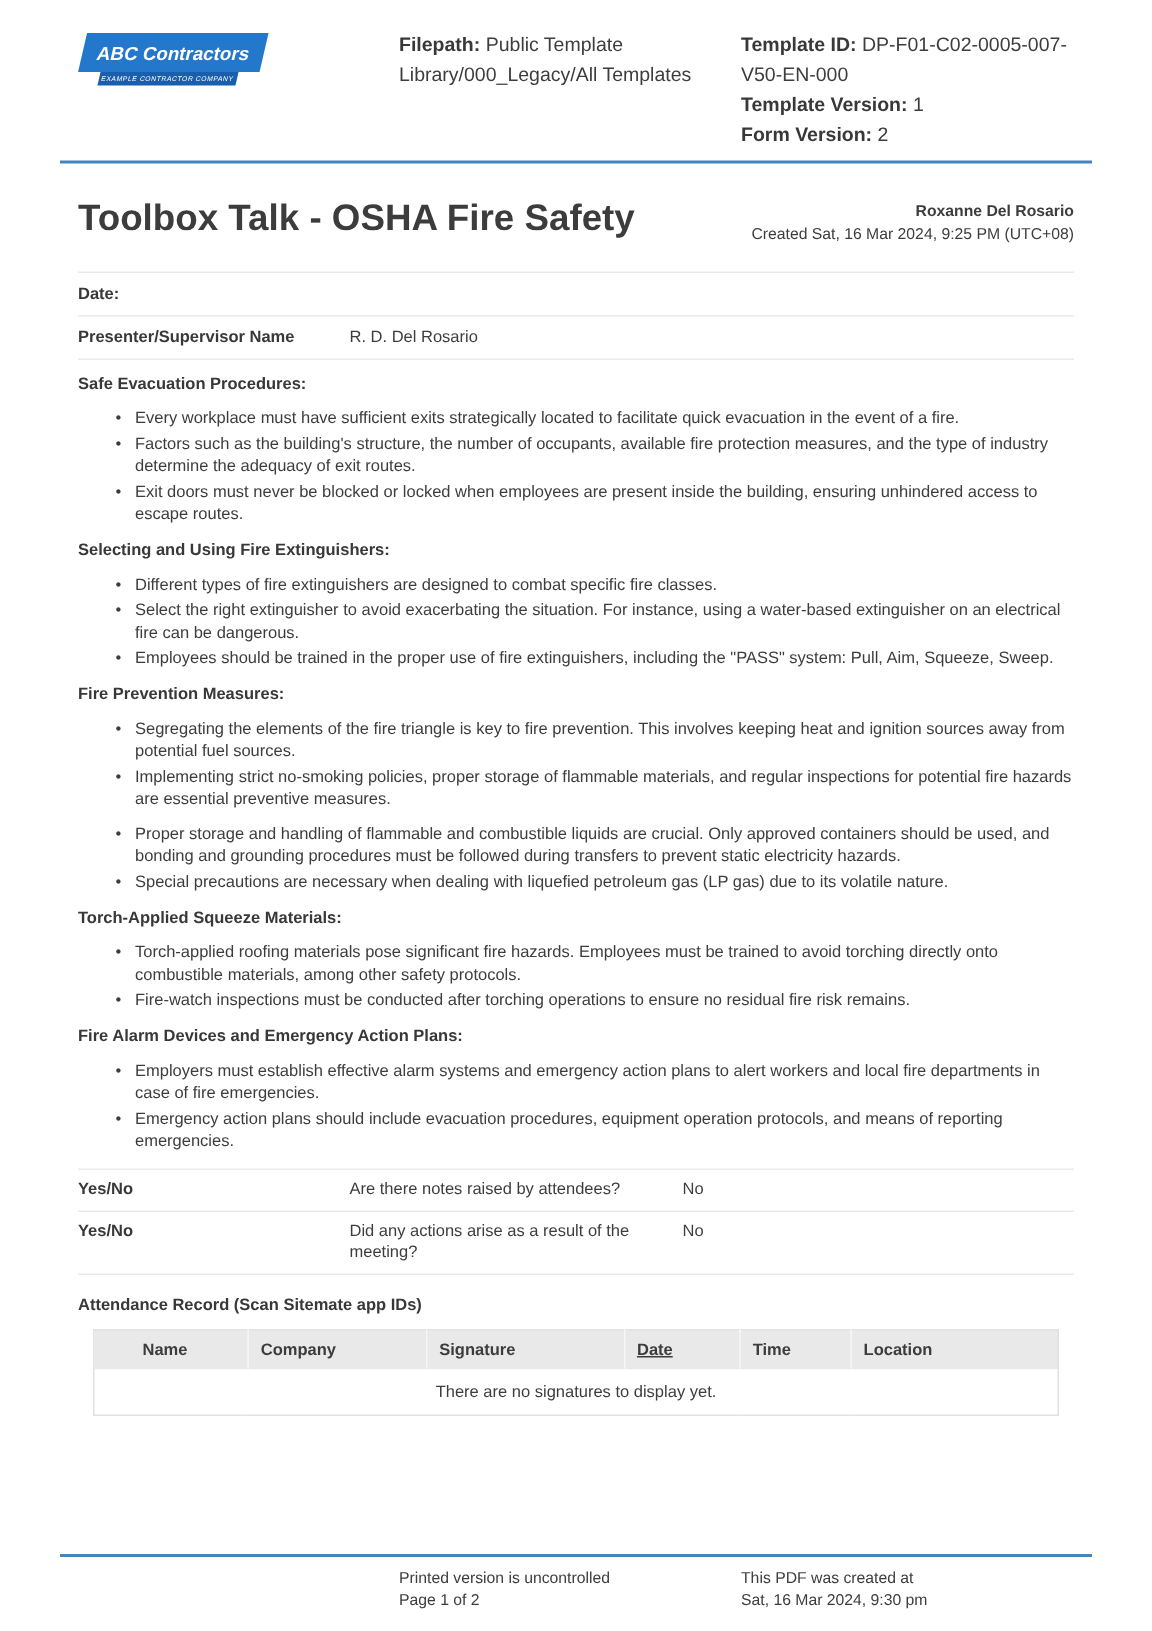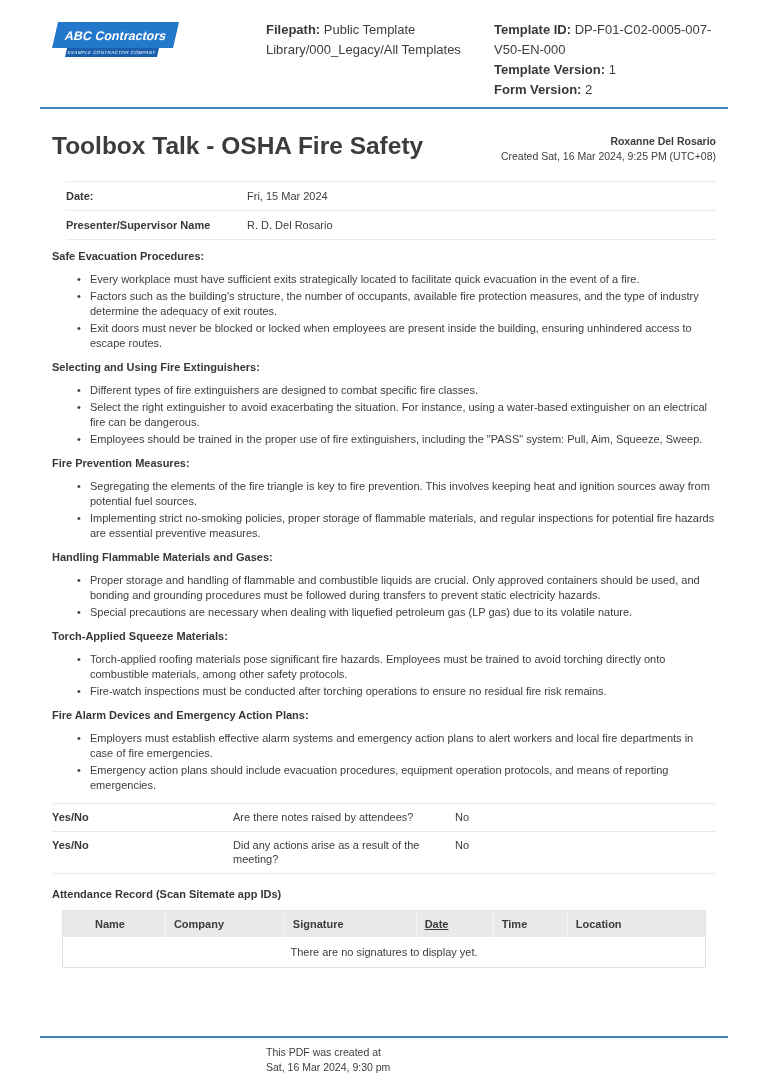--- a/index.html
+++ b/index.html
@@ -78,21 +78,20 @@
   .created-author { font-weight: bold; }
 
   
   .fields { margin: 16px 12px 0 12px; }
   .field-row {
     display: grid;
     grid-template-columns: 181px 1fr;
     padding: 7px 0;
     border-top: 1px solid #eaeaea;
     line-height: 14px;
-    margin-left: 14px;
   }
   .fields .field-row:last-child { border-bottom: 1px solid #eaeaea; }
   .field-label { font-weight: bold; color: #383838; }
 
   
   .sections { margin: 0 12px; }
   .section-heading {
     font-weight: bold;
     color: #383838;
     margin: 9px 0 0 0;
@@ -221,21 +220,20 @@
       <h1 class="doc-title">Toolbox Talk - OSHA Fire Safety</h1>
       <div class="created-block">
         <div class="created-author">Roxanne Del Rosario</div>
         <div>Created Sat, 16 Mar 2024, 9:25 PM (UTC+08)</div>
       </div>
     </div>
 
     <div class="fields">
       <div class="field-row">
         <div class="field-label">Date:</div>
-        <div>Fri, 15 Mar 2024</div>
       </div>
       <div class="field-row">
         <div class="field-label">Presenter/Supervisor Name</div>
         <div>R. D. Del Rosario</div>
       </div>
     </div>
 
     <div class="sections">
         <div class="section-heading">Safe Evacuation Procedures:</div>
         <ul>
@@ -247,21 +245,20 @@
         <ul>
           <li>Different types of fire extinguishers are designed to combat specific fire classes.</li>
           <li>Select the right extinguisher to avoid exacerbating the situation. For instance, using a water-based extinguisher on an electrical fire can be dangerous.</li>
           <li>Employees should be trained in the proper use of fire extinguishers, including the "PASS" system: Pull, Aim, Squeeze, Sweep.</li>
         </ul>
         <div class="section-heading">Fire Prevention Measures:</div>
         <ul>
           <li>Segregating the elements of the fire triangle is key to fire prevention. This involves keeping heat and ignition sources away from potential fuel sources.</li>
           <li>Implementing strict no-smoking policies, proper storage of flammable materials, and regular inspections for potential fire hazards are essential preventive measures.</li>
         </ul>
-        <div class="section-heading">Handling Flammable Materials and Gases:</div>
         <ul>
           <li>Proper storage and handling of flammable and combustible liquids are crucial. Only approved containers should be used, and bonding and grounding procedures must be followed during transfers to prevent static electricity hazards.</li>
           <li>Special precautions are necessary when dealing with liquefied petroleum gas (LP gas) due to its volatile nature.</li>
         </ul>
         <div class="section-heading">Torch-Applied Squeeze Materials:</div>
         <ul>
           <li>Torch-applied roofing materials pose significant fire hazards. Employees must be trained to avoid torching directly onto combustible materials, among other safety protocols.</li>
           <li>Fire-watch inspections must be conducted after torching operations to ensure no residual fire risk remains.</li>
         </ul>
         <div class="section-heading">Fire Alarm Devices and Emergency Action Plans:</div>
@@ -304,18 +301,22 @@
         </tbody>
       </table>
     </div>
 
   </div>
 
   <div class="doc-footer">
     <div class="footer-cols">
       <div></div>
       <div>
+        <div>Printed version is uncontrolled</div>
+        <div>Page 1 of 2</div>
+      </div>
+      <div>
         <div>This PDF was created at</div>
         <div>Sat, 16 Mar 2024, 9:30 pm</div>
       </div>
     </div>
   </div>
 </div>
 
 </body></html>

